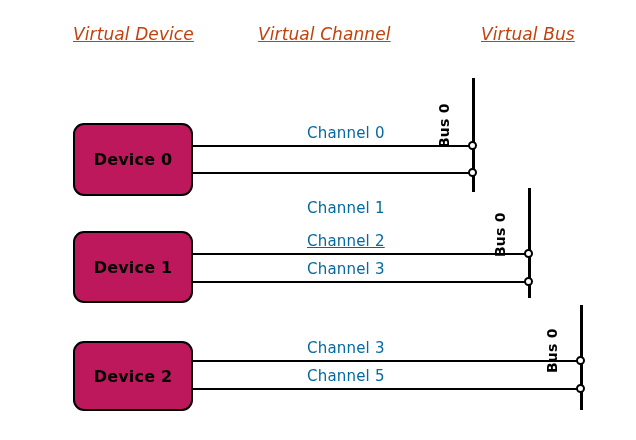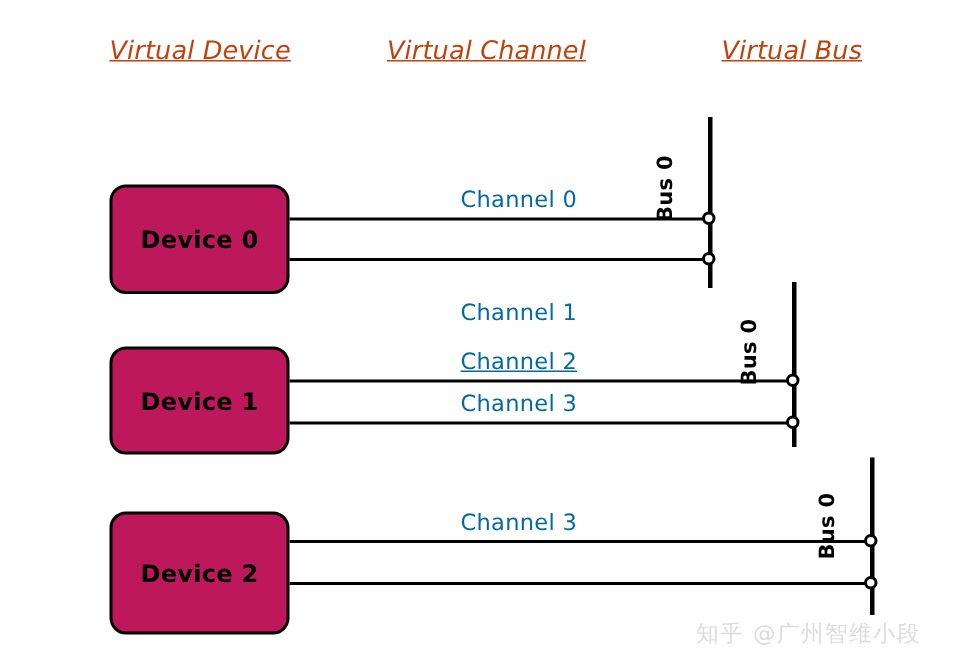--- a/index.html
+++ b/index.html
@@ -52,21 +52,21 @@
   }
   .device-label {
     font-size: 16px;
     font-weight: bold;
     color: #000000;
     letter-spacing: 0.2px;
     white-space: nowrap;
   }
   #device-box-0 { left: 73px; top: 123px; height: 73px; }
   #device-box-1 { left: 73px; top: 231px; height: 72px; }
-  #device-box-2 { left: 73px; top: 341px; height: 82px; }
+  #device-box-2 { left: 73px; top: 341px; height: 70px; }
 
   
   .channel-line {
     position: absolute;
     height: 0;
     border-top: 2.3px solid #000000;
   }
 
   
   .channel-label {
@@ -160,22 +160,22 @@
   <div class="bus-dot" style="left:524px; top:277px;"></div>
 
   <div class="device-box" id="device-box-2">
     <span class="device-label">Device 2</span>
   </div>
 
   <div class="channel-line" style="left:193px; top:360px; width:389px;"></div>
   <div class="channel-line" style="left:193px; top:388px; width:389px;"></div>
 
   <div class="channel-label" style="left:307px; top:339px;">Channel 3</div>
+  <div class="channel-label" style="left:307px; top:367px;">Channel 5</div>
 
   <div class="bus-line" style="left:580px; top:305px; height:105px;"></div>
   <div class="bus-label" style="left:560px; top:357px;">Bus 0</div>
 
   <div class="bus-dot" style="left:576px; top:356px;"></div>
   <div class="bus-dot" style="left:576px; top:384px;"></div>
 
-  <div id="watermark">知乎 @广州智维小段</div>
 
 </div>
 
 </body></html>

